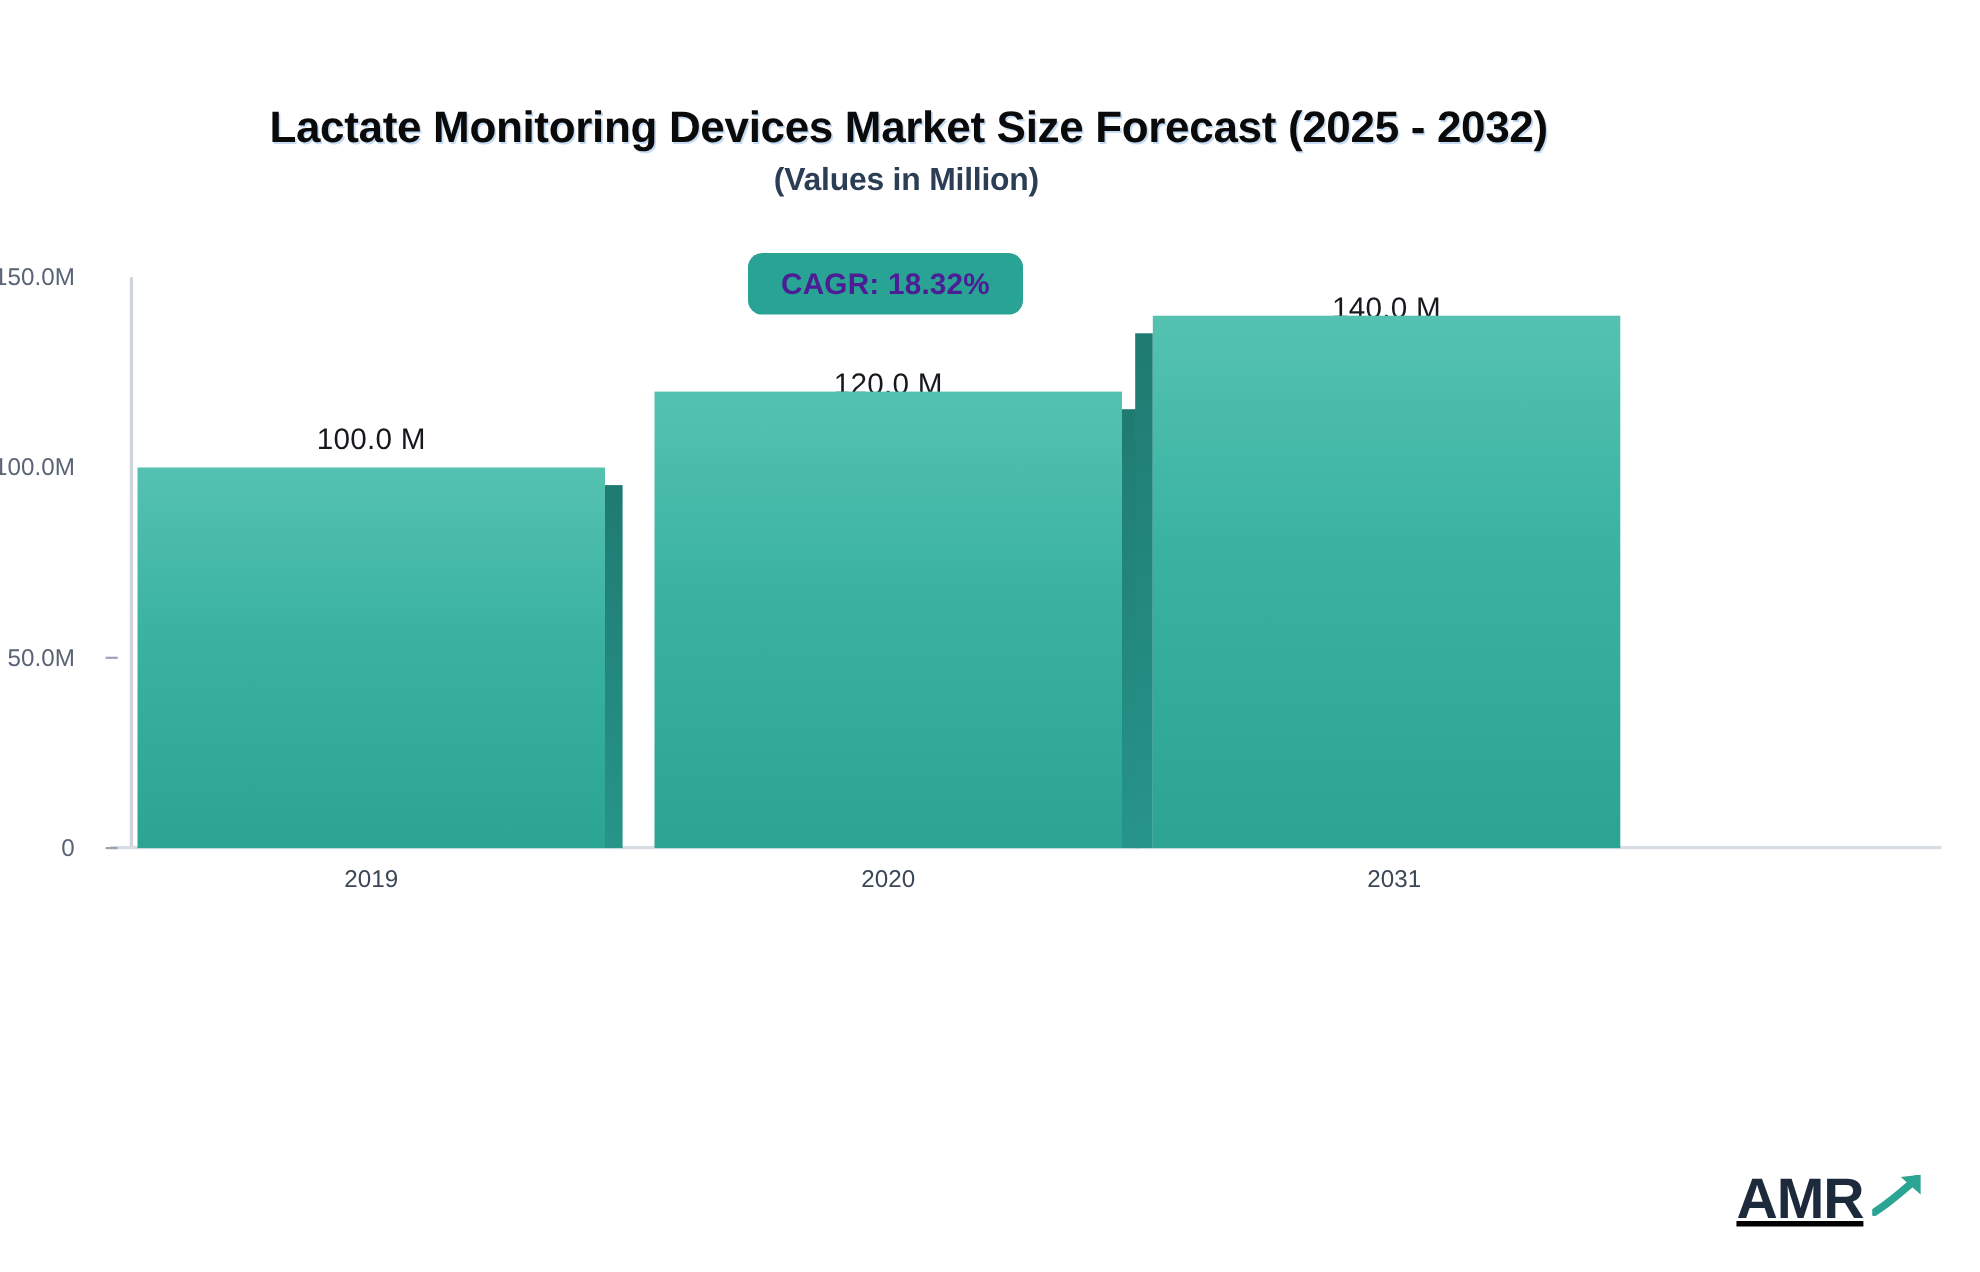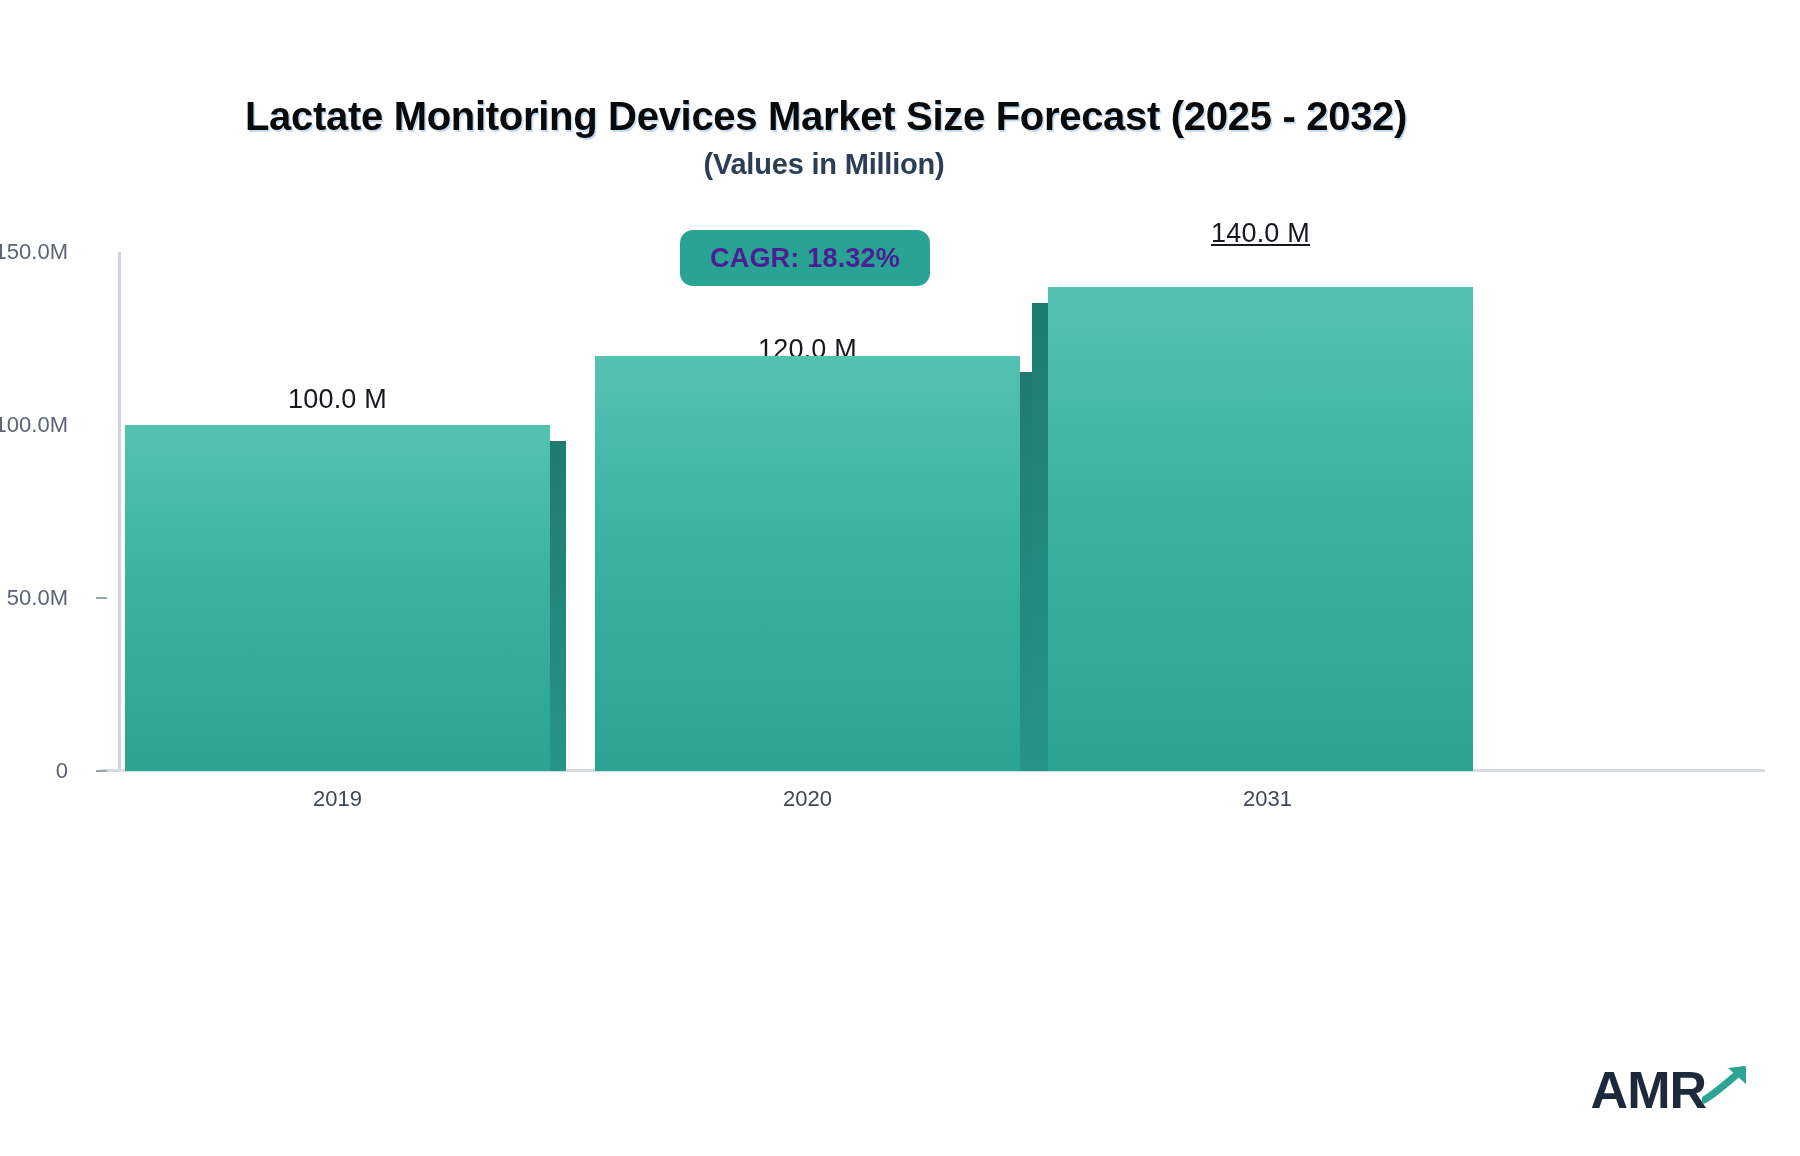--- a/index.html
+++ b/index.html
@@ -139,22 +139,23 @@
     font-size: 22px;
     color: #3c4758;
   }
 
   
   #amr-logo {
     position: absolute;
     right: 52px;
     bottom: 40px;
     display: flex;
-    align-items: flex-start;
-    gap: 0;
+    align-items: center;
+    gap: 12px;
+    text-decoration: underline;
   }
   #amr-logo-text {
     font-size: 52px;
     font-weight: bold;
     color: #1d2a3c;
     letter-spacing: -1px;
     line-height: 1;
   }
   #amr-logo-arrow {
     margin-bottom: 4px;
@@ -193,21 +194,21 @@
 
   <div class="bar-group" style="left:477px; width:425px; height:415px;">
     <div class="bar-side" style="left:425px; height:399px;"></div>
     <div class="bar-face" style="height:415px;"></div>
     <div class="bar-value-label" style="bottom:406px;">120.0 M</div>
   </div>
 
   <div class="bar-group" style="left:930px; width:425px; height:484px;">
     <div class="bar-side" style="left:-16px; height:468px;"></div>
     <div class="bar-face" style="height:484px;"></div>
-    <div class="bar-value-label" style="bottom:522px;text-decoration:underline;">140.0 M</div>
+    <div class="bar-value-label" style="bottom:475px;text-decoration:underline;">140.0 M</div>
   </div>
 
 </div>
 
 <div class="x-tick-label" style="left:125px; width:425px;">2019</div>
 <div class="x-tick-label" style="left:595px; width:425px;">2020</div>
 <div class="x-tick-label" style="left:1055px; width:425px;">2031</div>
 
 <div id="amr-logo">
   <span id="amr-logo-text">AMR</span>

